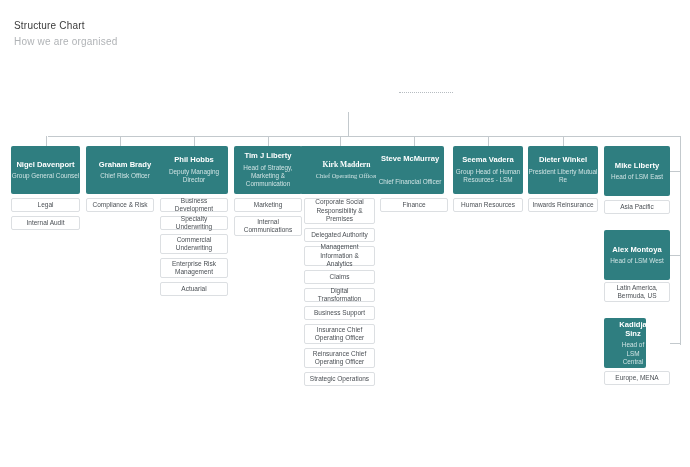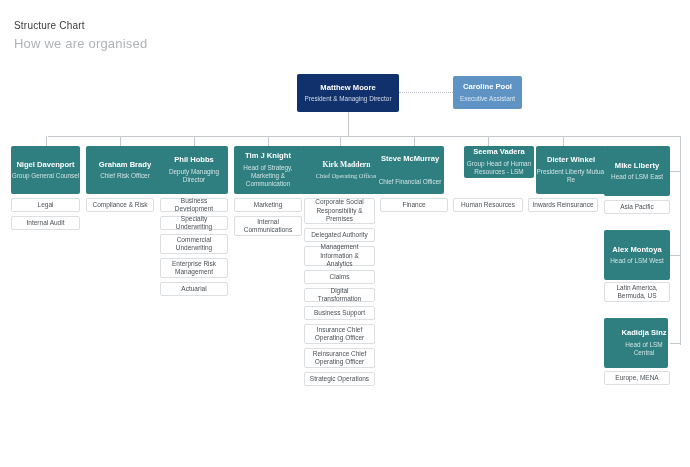--- a/index.html
+++ b/index.html
@@ -12,21 +12,21 @@
   }
   #chart-root{position:relative;width:690px;height:467px;}
 
   
   .page-title{
     position:absolute;left:14px;top:20px;
     font-size:10px;color:#3b3b3b;letter-spacing:.2px;
   }
   .page-subtitle{
     position:absolute;left:14px;top:36px;
-    font-size:13px;color:#b0b3b6;letter-spacing:.2px;
+    font-size:10px;color:#b0b3b6;letter-spacing:.2px;
   }
 
   
   .node{
     position:absolute;box-sizing:border-box;
     display:flex;flex-direction:column;align-items:center;justify-content:center;
     text-align:center;border-radius:2px;
   }
   .node .nm{font-size:7.6px;font-weight:bold;line-height:1.25;}
   .node .ti{font-size:6.4px;line-height:1.3;margin-top:3px;font-weight:normal;}
@@ -55,29 +55,21 @@
   }
 </style>
 </head>
 <body>
 
 <div id="chart-root">
 
   <div class="page-title">Structure Chart</div>
   <div class="page-subtitle">How we are organised</div>
 
-  <div class="node root" style="left:297px;top:74px;width:102px;height:38px;">
-    <div class="nm">Matthew Moore</div>
-    <div class="ti">President &amp; Managing Director</div>
-  </div>
 
-  <div class="node assist" style="left:453px;top:76px;width:69px;height:33px;">
-    <div class="nm">Caroline Pool</div>
-    <div class="ti">Executive Assistant</div>
-  </div>
 
   <div class="dotted" style="left:399px;top:92px;width:54px;"></div>
 
   <div class="ln v" style="left:348px;top:112px;height:24px;"></div>
 
   <div class="ln h" style="left:48px;top:136px;width:632px;"></div>
 
   <div class="ln v" style="left:680px;top:136px;height:209px;"></div>
 
   <div id="columns-layer">
@@ -99,21 +91,21 @@
         <div class="nm">Phil Hobbs</div>
         <div class="ti">Deputy Managing Director</div>
       </div>
       <div class="leaf" style="left: 160px; top: 198px; width: 68px; height: 14px;">Business Development</div>
       <div class="leaf" style="left: 160px; top: 216px; width: 68px; height: 14px;">Specialty Underwriting</div>
       <div class="leaf" style="left: 160px; top: 234px; width: 68px; height: 20px;">Commercial Underwriting</div>
       <div class="leaf" style="left: 160px; top: 258px; width: 68px; height: 20px;">Enterprise Risk Management</div>
       <div class="leaf" style="left: 160px; top: 282px; width: 68px; height: 14px;">Actuarial</div>
       <div class="ln v" style="left: 268px; top: 136px; height: 10px;"></div>
       <div class="node lead" style="left: 234px; top: 146px; width: 68px; height: 48px;">
-        <div class="nm">Tim J Knight</div>
+        <div class="nm">Tim J Liberty</div>
         <div class="ti">Head of Strategy, Marketing &amp; Communication</div>
       </div>
       <div class="leaf" style="left: 234px; top: 198px; width: 68px; height: 14px;">Marketing</div>
       <div class="leaf" style="left: 234px; top: 216px; width: 68px; height: 20px;">Internal Communications</div>
       <div class="ln v" style="left: 340px; top: 136px; height: 10px;"></div>
       <div class="node lead" style="left: 300px; top: 146px; width: 93px; height: 48px; font-family: Liberation Serif, serif;">
         <div class="nm">Kirk Maddern</div>
         <div class="ti">Chief Operating Officer</div>
       </div>
       <div class="leaf" style="left: 304px; top: 198px; width: 71px; height: 26px;">Corporate Social Responsibility &amp; Premises</div>
@@ -125,46 +117,46 @@
       <div class="leaf" style="left: 304px; top: 324px; width: 71px; height: 20px;">Insurance Chief Operating Officer</div>
       <div class="leaf" style="left: 304px; top: 348px; width: 71px; height: 20px;">Reinsurance Chief Operating Officer</div>
       <div class="leaf" style="left: 304px; top: 372px; width: 71px; height: 14px;">Strategic Operations</div>
       <div class="ln v" style="left: 414px; top: 136px; height: 10px;"></div>
       <div class="node lead" style="left: 376px; top: 146px; width: 68px; height: 48px; gap: 12px;">
         <div class="nm">Steve McMurray</div>
         <div class="ti">Chief Financial Officer</div>
       </div>
       <div class="leaf" style="left: 380px; top: 198px; width: 68px; height: 14px;">Finance</div>
       <div class="ln v" style="left: 488px; top: 136px; height: 10px;"></div>
-      <div class="node lead" style="left: 464px; top: 146px; width: 70px; height: 32px;">
+      <div class="node lead" style="left: 453px; top: 146px; width: 70px; height: 48px;">
         <div class="nm">Seema Vadera</div>
         <div class="ti">Group Head of Human Resources - LSM</div>
       </div>
       <div class="leaf" style="left: 453px; top: 198px; width: 70px; height: 14px;">Human Resources</div>
       <div class="ln v" style="left: 563px; top: 136px; height: 10px;"></div>
-      <div class="node lead" style="left: 528px; top: 146px; width: 70px; height: 48px; margin-left: 8px;">
+      <div class="node lead" style="left: 528px; top: 146px; width: 70px; height: 48px;">
         <div class="nm">Dieter Winkel</div>
         <div class="ti">President Liberty Mutual Re</div>
       </div>
       <div class="leaf" style="left: 528px; top: 198px; width: 70px; height: 14px;">Inwards Reinsurance</div>
     </div>
   <div id="regions-layer">
       <div class="ln h" style="left: 670px; top: 171px; width: 10px;"></div>
       <div class="node lead" style="left: 604px; top: 146px; width: 66px; height: 50px;">
         <div class="nm">Mike Liberty</div>
         <div class="ti">Head of LSM East</div>
       </div>
       <div class="leaf" style="left: 604px; top: 200px; width: 66px; height: 14px;">Asia Pacific</div>
       <div class="ln h" style="left: 670px; top: 255px; width: 10px;"></div>
       <div class="node lead" style="left: 604px; top: 230px; width: 66px; height: 50px; text-align: center;">
         <div class="nm">Alex Montoya</div>
         <div class="ti">Head of LSM West</div>
       </div>
       <div class="leaf" style="left: 604px; top: 282px; width: 66px; height: 20px;">Latin America, Bermuda, US</div>
       <div class="ln h" style="left: 670px; top: 343px; width: 10px;"></div>
-      <div class="node lead" style="left: 604px; top: 318px; width: 64px; height: 50px; padding-left: 16px;">
+      <div class="node lead" style="left: 604px; top: 318px; width: 42px; height: 50px; padding-left: 16px;">
         <div class="nm">Kadidja Sinz</div>
         <div class="ti">Head of LSM Central</div>
       </div>
       <div class="leaf" style="left: 604px; top: 371px; width: 66px; height: 14px;">Europe, MENA</div>
     </div>
 
 </div>
 
 </body></html>

